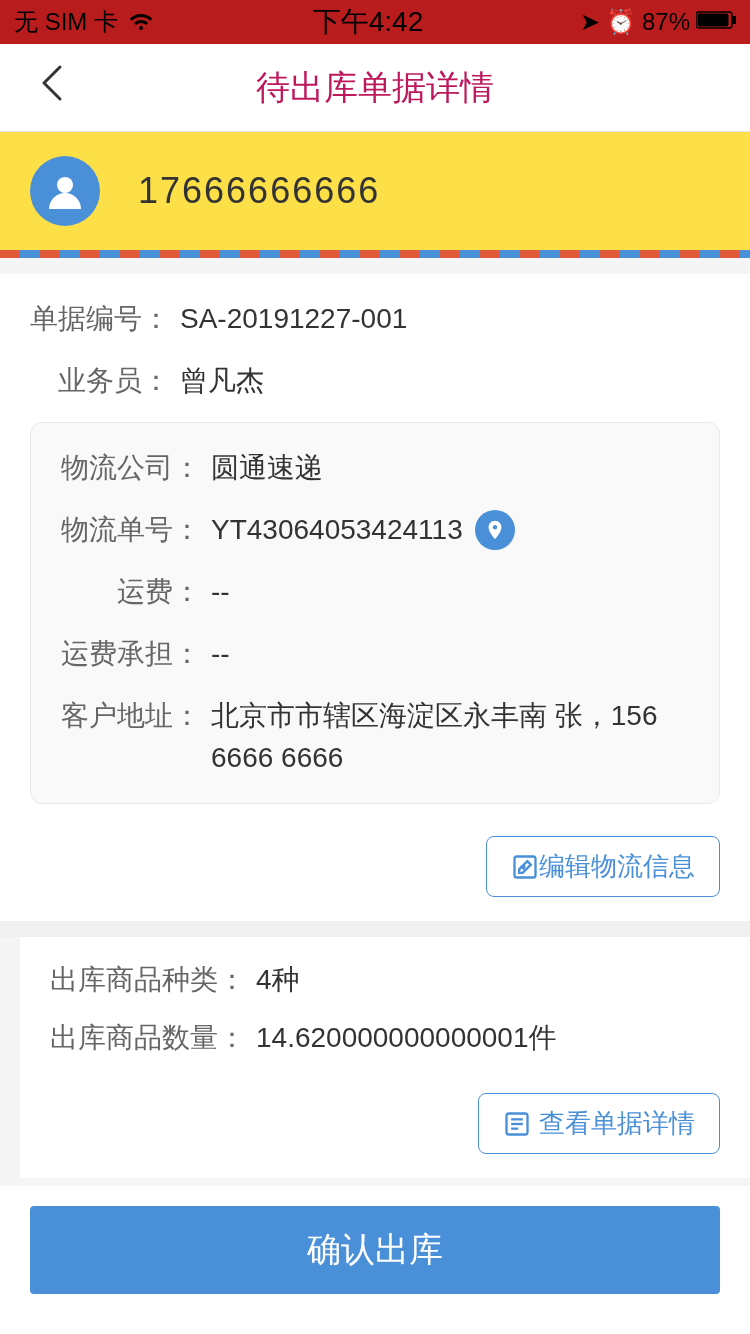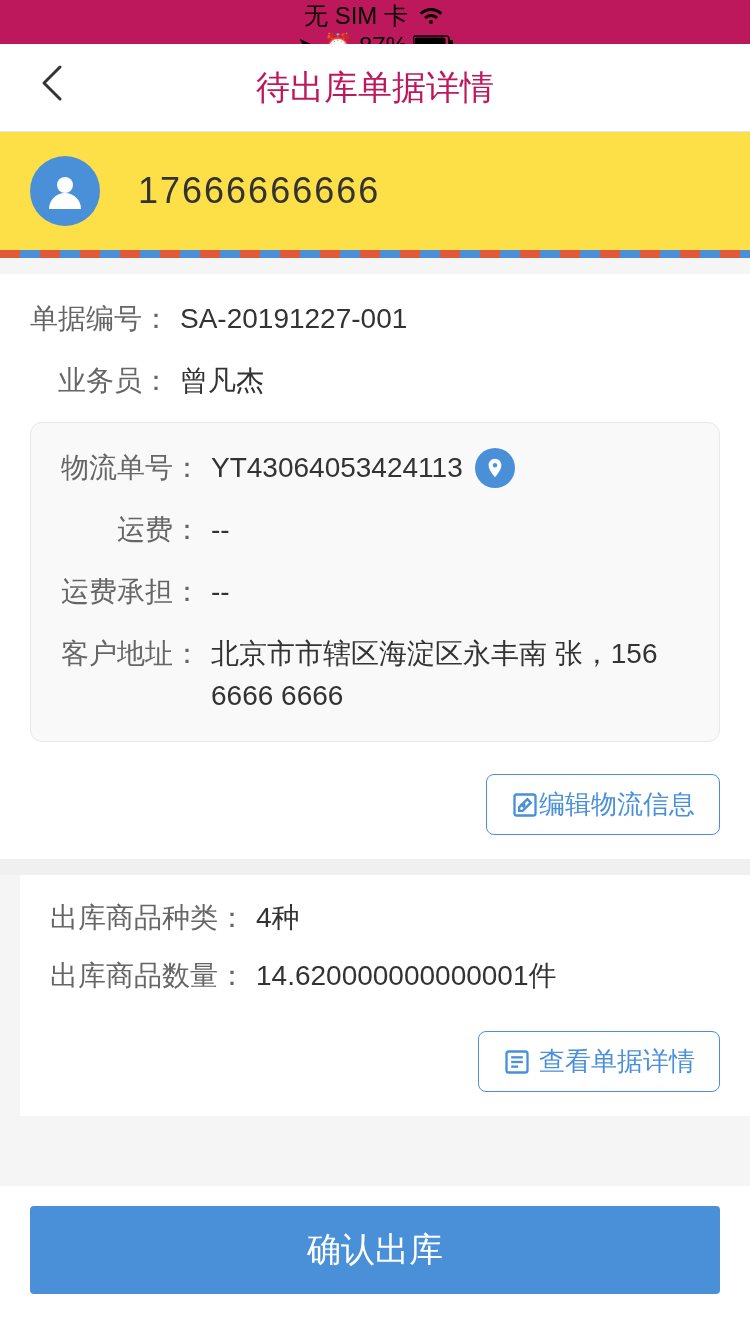--- a/index.html
+++ b/index.html
@@ -10,28 +10,27 @@
       font-family: -apple-system, 'PingFang SC', 'Helvetica Neue', Arial, sans-serif;
       background: #f5f5f5;
       color: #333;
       font-size: 28px;
     }
 
     
     .status-bar {
       width: 750px;
       height: 44px;
-      background: #be185d;
+      background: #b91c1c;
       display: flex;
       align-items: center;
       justify-content: space-between;
-      padding: 0 20px;
+      padding: 0 14px;
       font-size: 24px;
       color: #000;
-      flex-direction: column;
     }
     .status-left { display: flex; align-items: center; gap: 8px; }
     .status-center { font-weight: 500; font-size: 28px; }
     .status-right { display: flex; align-items: center; gap: 6px; font-size: 24px; }
 
     
     .nav-bar {
       width: 750px;
       height: 88px;
       background: #fff;
@@ -263,20 +262,21 @@
 
 <div class="status-bar">
   <div class="status-left">
     <span>无 SIM 卡</span>
     <span>
       <svg width="30" height="22" viewBox="0 0 30 22">
         <path d="M15 18a2 2 0 110 4 2 2 0 010-4zm0-6c2.8 0 5.3 1.1 7.1 2.9l-2.1 2.1A7 7 0 0015 15a7 7 0 00-4.95 2L8 14.9A9.9 9.9 0 0115 12zm0-6c4.4 0 8.4 1.8 11.3 4.7l-2.1 2.1A13 13 0 0015 9a13 13 0 00-9.2 3.8L3.7 10.7A15.9 15.9 0 0115 6z" fill="#000"></path>
       </svg>
     </span>
   </div>
+  <div class="status-center">下午4:42</div>
   <div class="status-right">
     <span>➤</span>
     <span>⏰</span>
     <span>87%</span>
     <span>
       <svg width="40" height="20" viewBox="0 0 40 20">
         <rect x="0" y="2" width="36" height="16" rx="3" ry="3" stroke="#000" stroke-width="1.5" fill="none"></rect>
         <rect x="36" y="6" width="4" height="8" rx="1" fill="#000"></rect>
         <rect x="1.5" y="3.5" width="31" height="13" rx="2" fill="#000"></rect>
       </svg>
@@ -312,20 +312,24 @@
       <span class="info-label">单据编号：</span>
       <span class="info-value">SA-20191227-001</span>
     </div>
     <div class="info-row">
       <span class="info-label">业务员：</span>
       <span class="info-value">曾凡杰</span>
     </div>
 
     <div class="logistics-card">
       <div class="logistics-row">
+        <span class="logistics-label">物流公司：</span>
+        <span class="logistics-value">圆通速递</span>
+      </div>
+      <div class="logistics-row">
         <span class="logistics-label">物流单号：</span>
         <span class="logistics-value">
           <span>YT43064053424113</span>
           <span class="tracking-icon">
             <svg width="22" height="22" viewBox="0 0 24 24">
               <path d="M12 2C8.13 2 5 5.13 5 9c0 5.25 7 13 7 13s7-7.75 7-13c0-3.87-3.13-7-7-7zm0 9.5c-1.38 0-2.5-1.12-2.5-2.5s1.12-2.5 2.5-2.5 2.5 1.12 2.5 2.5-1.12 2.5-2.5 2.5z" fill="#fff"></path>
             </svg>
           </span>
         </span>
       </div>

